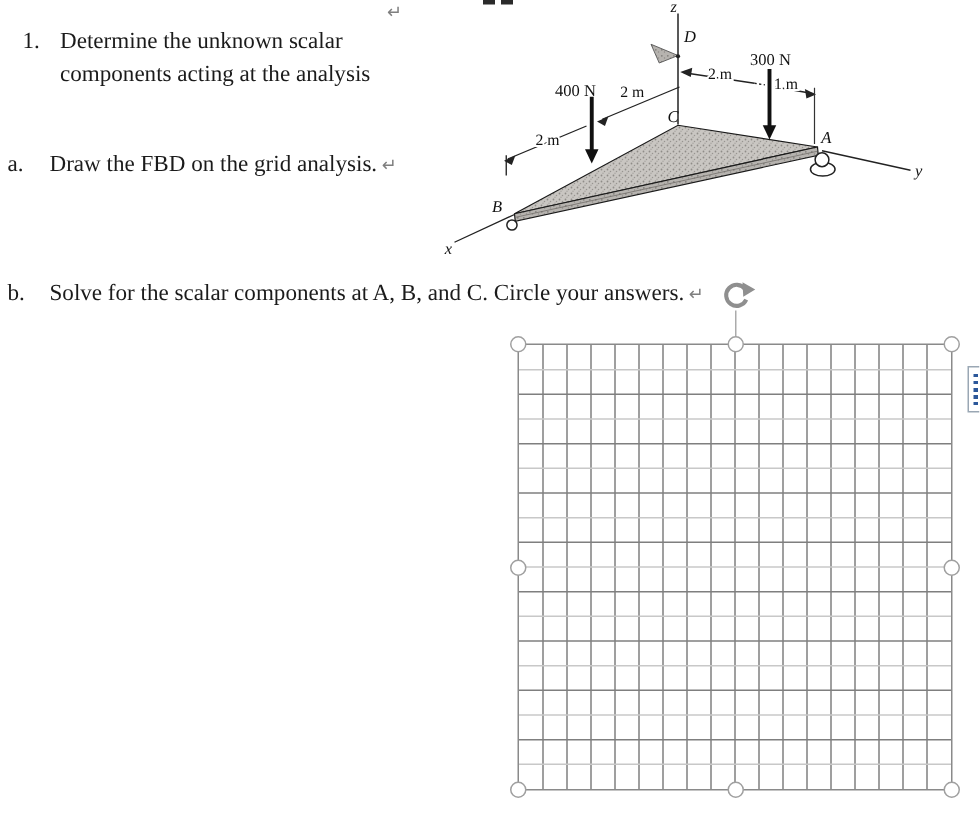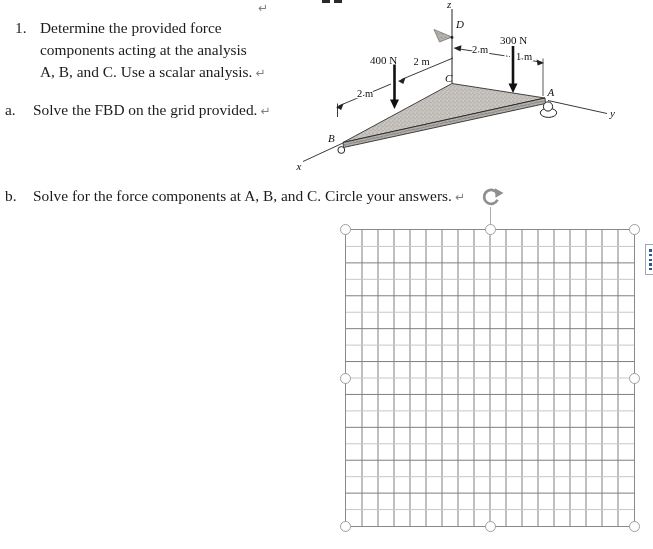--- a/index.html
+++ b/index.html
@@ -28,36 +28,33 @@
         border:1px solid #9aa7b4;box-sizing:border-box;}
   .layout-btn .dashes{position:absolute;left:3px;top:4px;width:2.5px;height:21px;
         background:repeating-linear-gradient(to bottom,#2b579a 0 2.5px,transparent 2.5px 4.8px);}
 </style>
 </head>
 <body>
 
 <div class="page">
 
   <div class="txt" style="left:15px;top:19px">1.</div>
-  <div class="txt" style="left:40px;top:19px">Determine the provided force</div>
+  <div class="txt" style="left:40px;top:19px">Determine the unknown scalar</div>
   <div class="txt" style="left:40px;top:41px">components acting at the analysis</div>
-  <div class="txt" style="left:40px;top:63px">
-    <span>A, B, and C. Use a scalar analysis.</span><span class="pilcrow">↵</span>
-  </div>
 
   <div class="pilcrow-solo">↵</div>
 
   <div class="txt" style="left:5px;top:101px">a.</div>
   <div class="txt" style="left:33px;top:101px">
-    <span>Solve the FBD on the grid provided.</span><span class="pilcrow">↵</span>
+    <span>Draw the FBD on the grid analysis.</span><span class="pilcrow">↵</span>
   </div>
 
   <div class="txt" style="left:5px;top:187px">b.</div>
   <div class="txt" style="left:33px;top:187px">
-    <span>Solve for the force components at A, B, and C. Circle your answers.</span><span class="pilcrow">↵</span>
+    <span>Solve for the scalar components at A, B, and C. Circle your answers.</span><span class="pilcrow">↵</span>
   </div>
 
   <div class="figure-wrap">
     <svg width="363" height="186" viewBox="290 0 363 186">
       <defs>
         <pattern id="stip" width="4" height="4" patternUnits="userSpaceOnUse">
           <rect width="4" height="4" fill="#c9c6c2"></rect>
           <circle cx="1" cy="1" r="0.6" fill="#8f8c88"></circle>
           <circle cx="3" cy="2.4" r="0.5" fill="#979490"></circle>
           <circle cx="2" cy="3.5" r="0.45" fill="#a39f9b"></circle>

